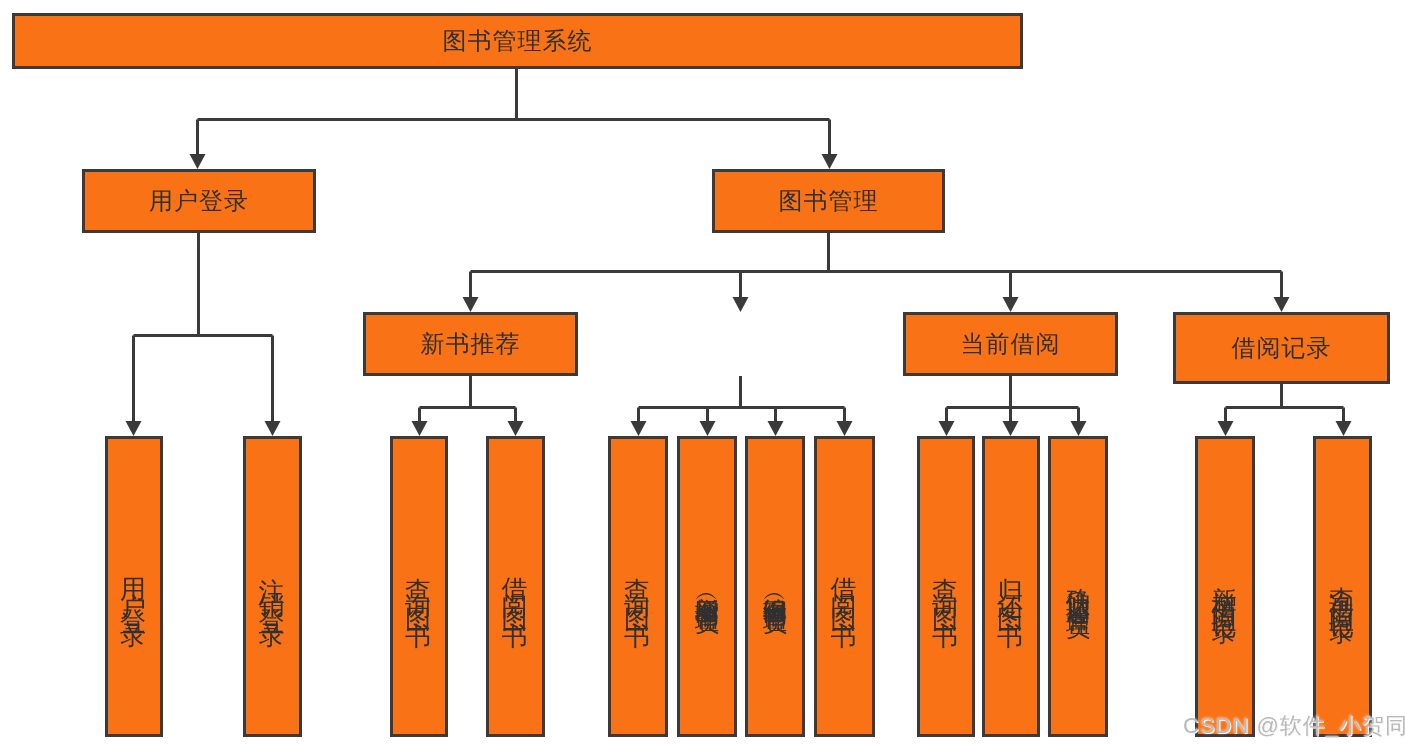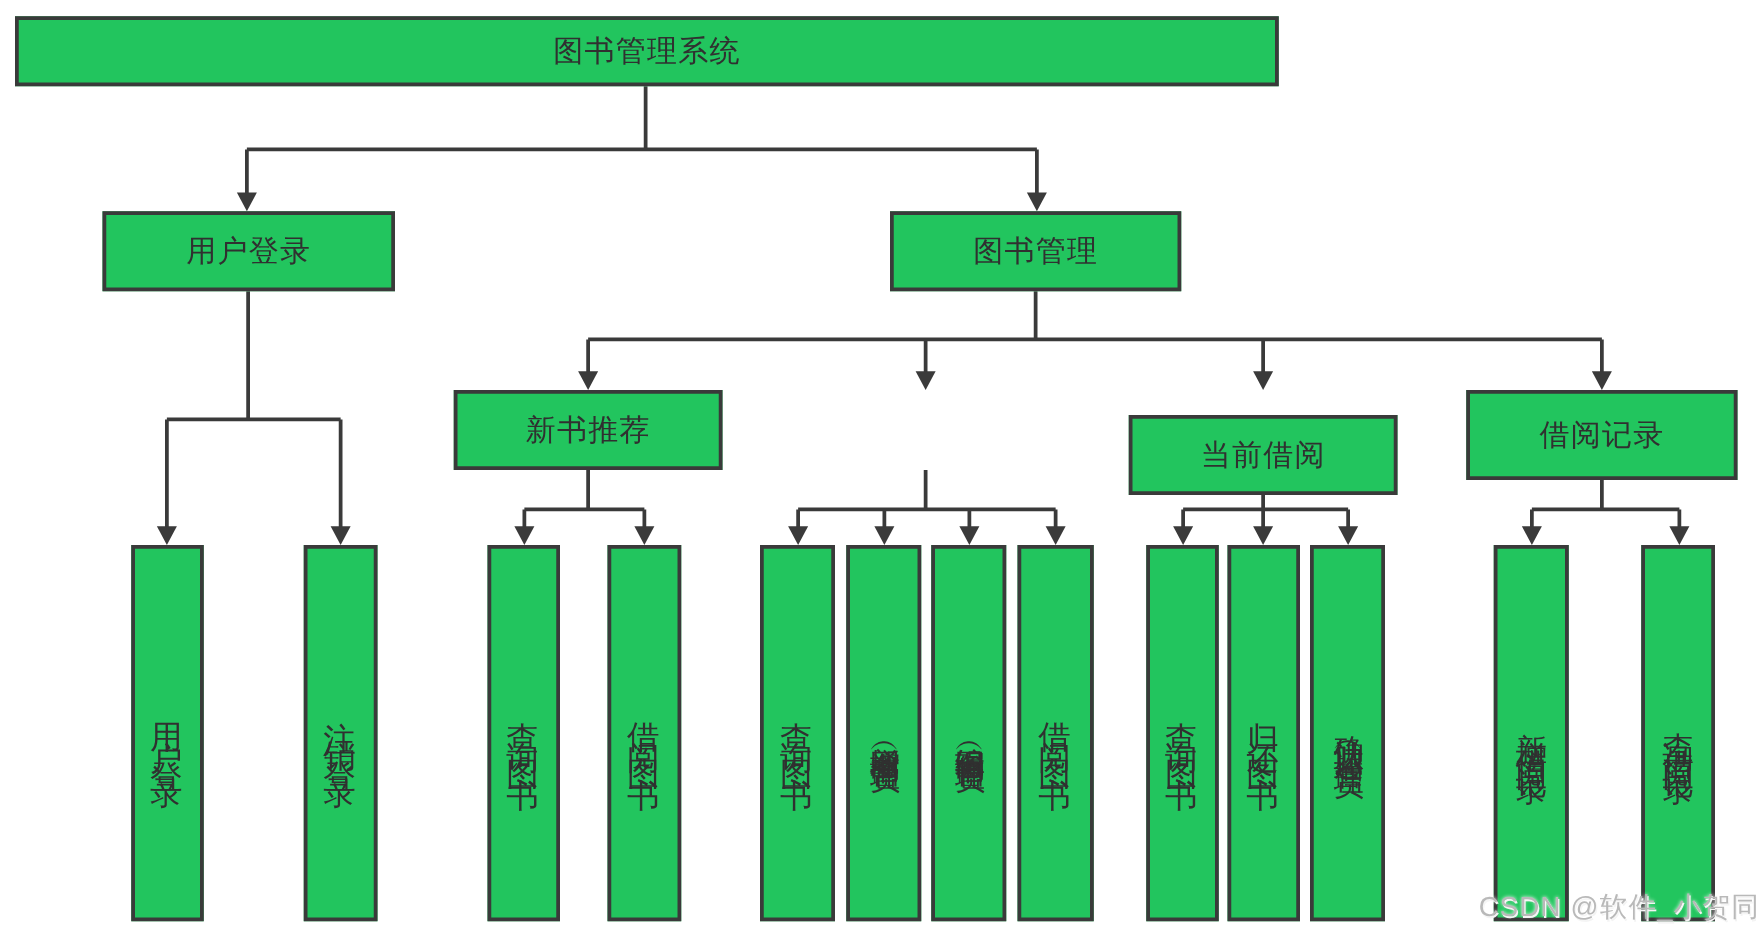--- a/index.html
+++ b/index.html
@@ -18,21 +18,21 @@
   }
   #wires {
     position: absolute;
     left: 0; top: 0;
     pointer-events: none;
   }
   .box {
     position: absolute;
     box-sizing: border-box;
     border: 3px solid #3a3a3a;
-    background: #22c55e;
+    background: #f97316;
     display: flex;
     align-items: center;
     justify-content: center;
     text-align: center;
   }
   .hlabel {
     font-size: 24px;
     letter-spacing: 1px;
     white-space: nowrap;
   }
@@ -115,21 +115,21 @@
   <div class="box" style="left:82px; top:169px; width:234px; height:64px;">
     <span class="hlabel">用户登录</span>
   </div>
   <div class="box" style="left:712px; top:169px; width:233px; height:64px;text-align:center;">
     <span class="hlabel">图书管理</span>
   </div>
 
   <div class="box" style="left:363px; top:312px; width:215px; height:64px;">
     <span class="hlabel">新书推荐</span>
   </div>
-  <div class="box" style="left:903px; top:312px; width:215px; height:64px;margin-top:20px;">
+  <div class="box" style="left:903px; top:312px; width:215px; height:64px;">
     <span class="hlabel">当前借阅</span>
   </div>
   <div class="box" style="left:1173px; top:312px; width:217px; height:72px;">
     <span class="hlabel">借阅记录</span>
   </div>
 
   <div class="box leaf s4" style="left:105px; top:436px; width:58px; height:301px;">
     <span>用户登录</span>
   </div>
   <div class="box leaf s4" style="left:243px; top:436px; width:59px; height:301px;">

